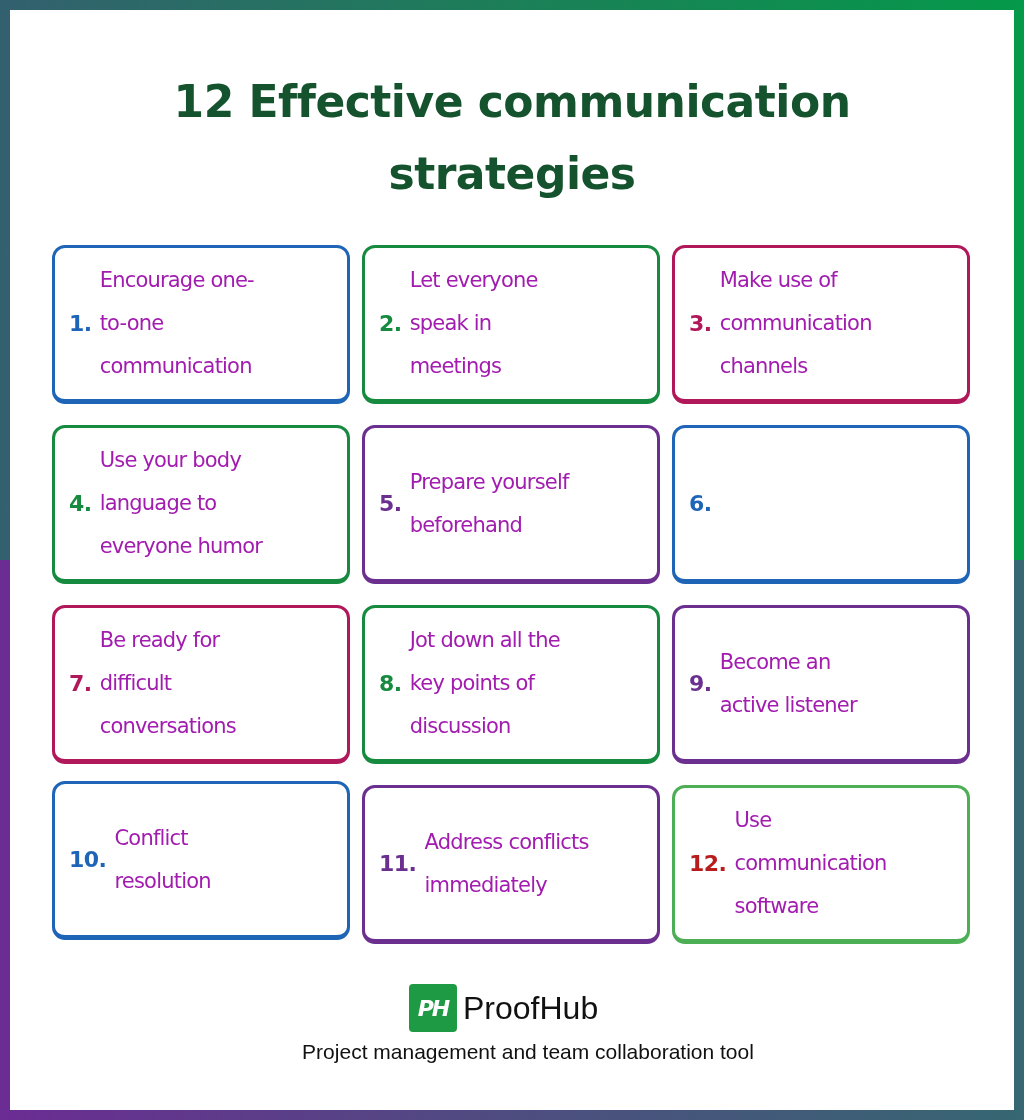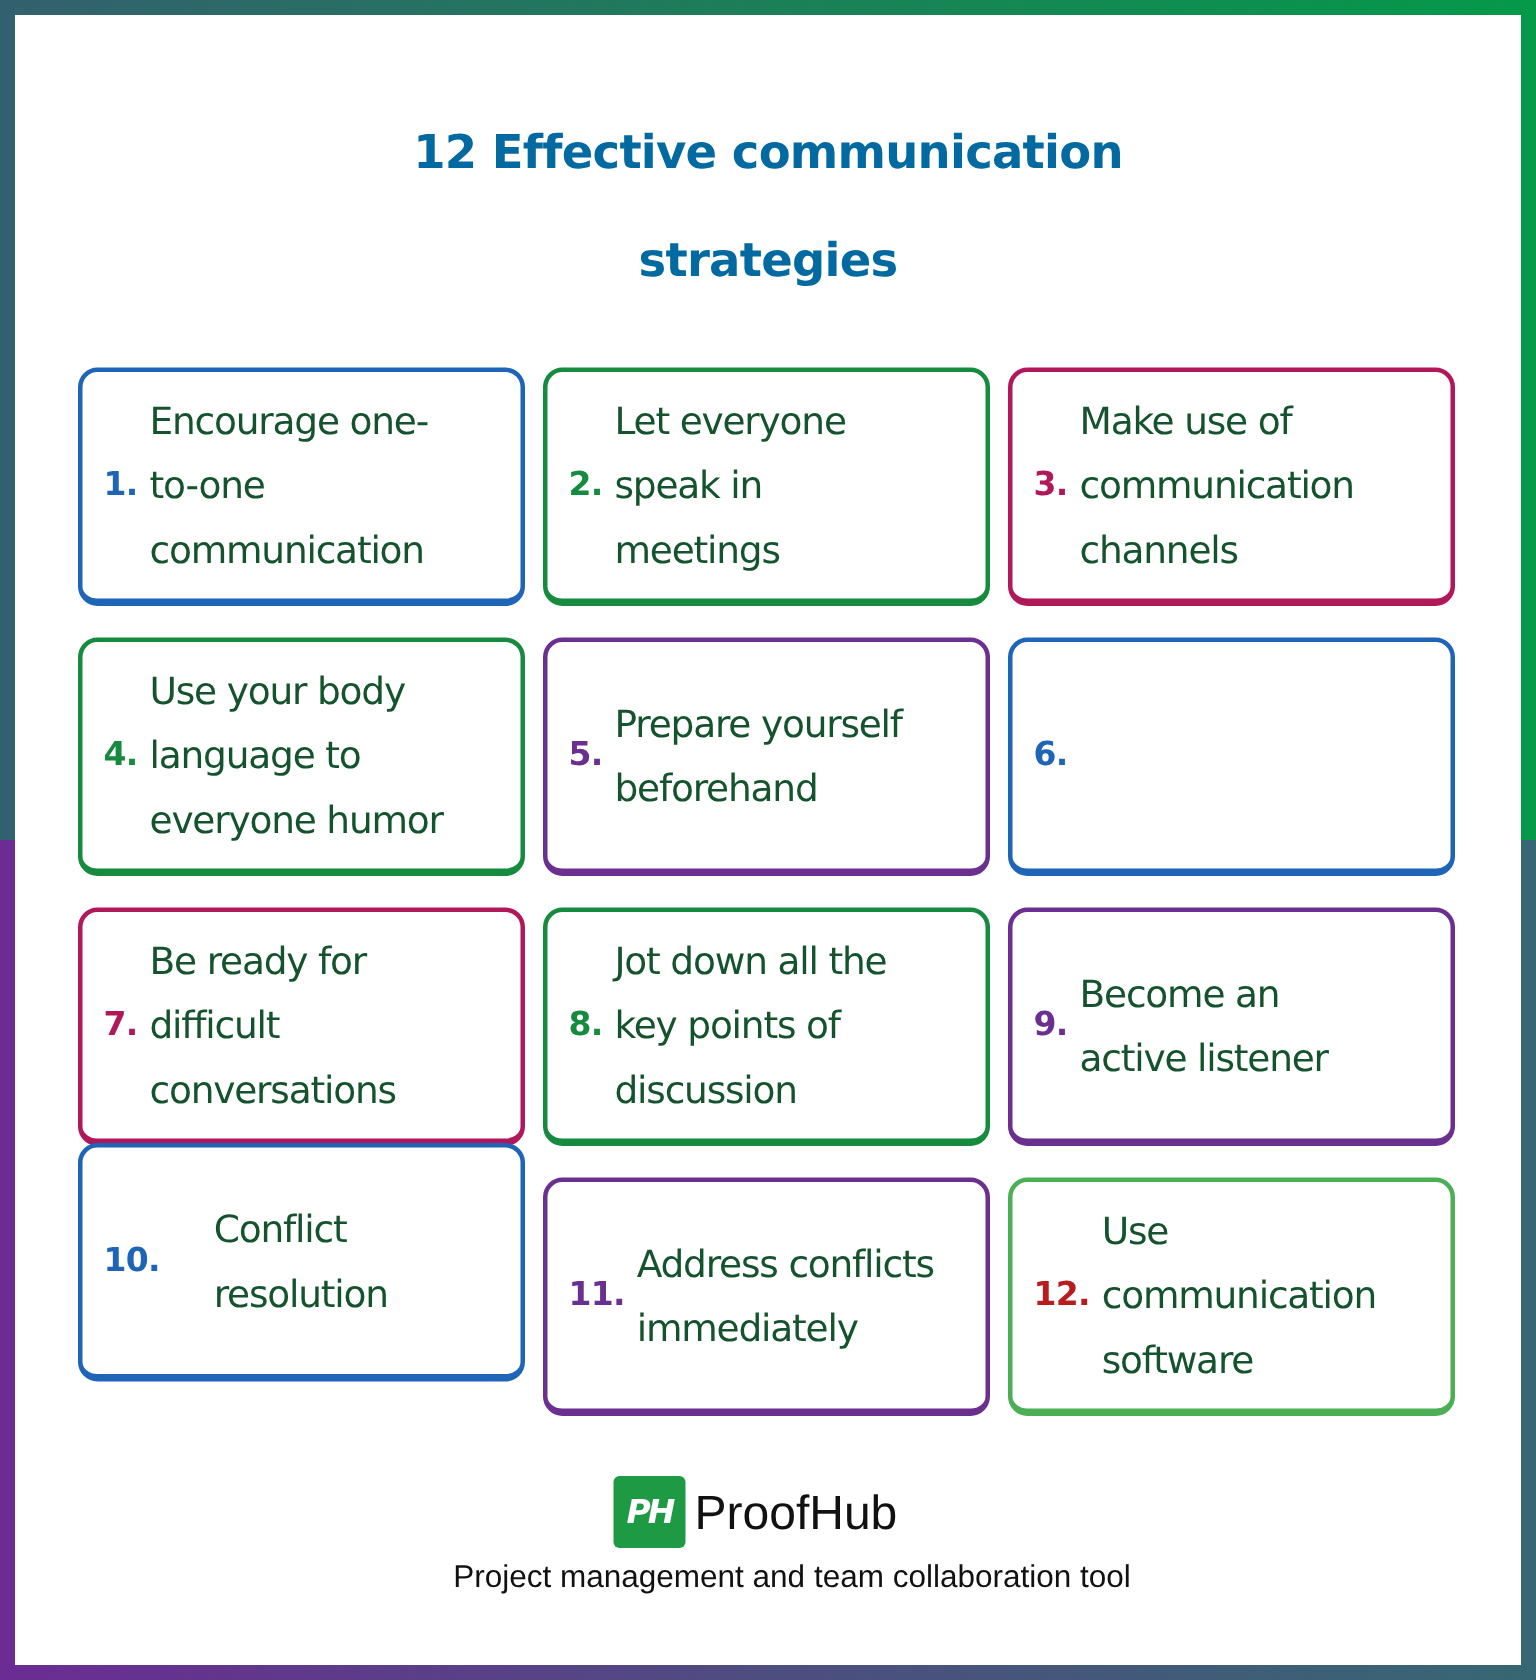--- a/index.html
+++ b/index.html
@@ -19,23 +19,23 @@
       position: absolute;
       left: 10px; top: 10px; width: 1004px; height: 1100px;
       background: #ffffff;
     }
     .title {
       position: absolute;
       left: 0; top: 56px; width: 1004px;
       text-align: center;
       font-family: "DejaVu Sans", sans-serif;
       font-weight: bold;
-      font-size: 31px;
+      font-size: 44px;
       line-height: 72px;
-      color: #0369a1;
+      color: #14532d;
       letter-spacing: -0.5px;
     }
     .card {
       position: absolute;
       width: 298px; height: 159px;
       border: 3px solid;
       border-bottom-width: 5px;
       border-radius: 13px;
       background: #fff;
       display: flex;
@@ -45,23 +45,23 @@
     .card .num {
       font-family: "DejaVu Sans", sans-serif;
       font-weight: bold;
       font-size: 22px;
       flex: 0 0 auto;
       margin-right: 8px;
       letter-spacing: -0.5px;
     }
     .card .text {
       font-family: "DejaVu Sans", sans-serif;
-      font-size: 25px;
+      font-size: 21px;
       line-height: 43px;
-      color: #14532d;
+      color: #a21caf;
       letter-spacing: -0.8px;
       white-space: pre-line;
     }
     .c-blue { border-color: #1f65b7; } .c-blue .num { color: #1f65b7; }
     .c-green { border-color: #168a3e; } .c-green .num { color: #168a3e; }
     .c-mag { border-color: #b0185a; } .c-mag .num { color: #b0185a; }
     .c-purple { border-color: #6a2f8f; } .c-purple .num { color: #6a2f8f; }
     .c-lgreen { border-color: #4cae55; } .c-lgreen .num { color: #b91c1c; }
 
     .logo {
@@ -154,21 +154,21 @@
     <span class="text">Jot down all the
 key points of
 discussion</span>
   </div>
   <div class="card c-purple" style="left:662px; top:595px;">
     <span class="num">9.</span>
     <span class="text">Become an
 active listener</span>
   </div>
 
-  <div class="card c-blue" style="left:42px; top:752px;gap:28px;">
+  <div class="card c-blue" style="left:42px; top:771px;">
     <span class="num">10.</span>
     <span class="text">Conflict
 resolution</span>
   </div>
   <div class="card c-purple" style="left:352px; top:775px;">
     <span class="num">11.</span>
     <span class="text">Address conflicts
 immediately</span>
   </div>
   <div class="card c-lgreen" style="left:662px; top:775px;">

